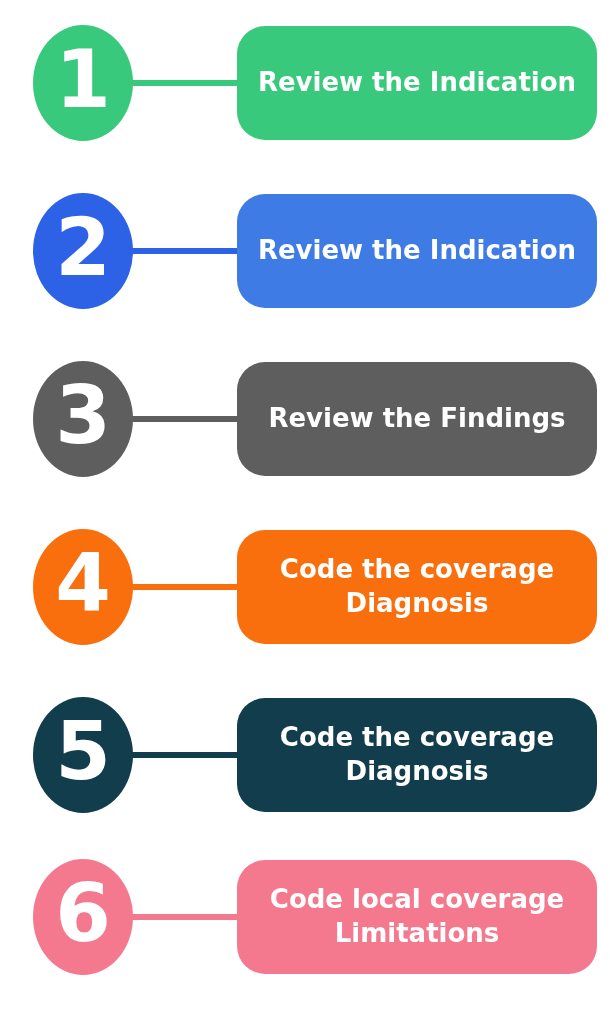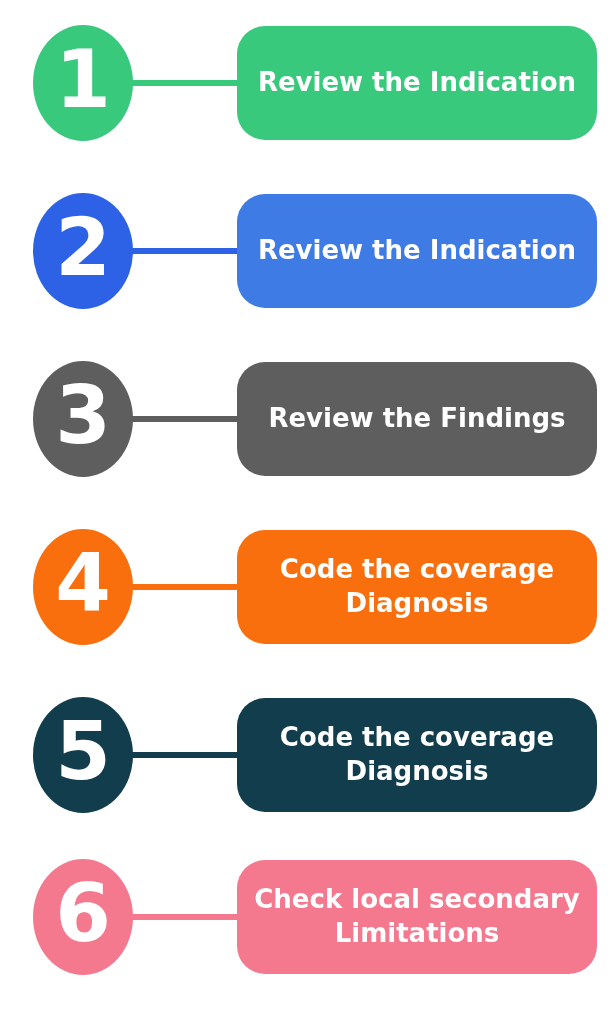--- a/index.html
+++ b/index.html
@@ -130,18 +130,18 @@
 Diagnosis</span>
     </div>
   </div>
 
   <div class="step" style="top: 858px; --circle: #F4798F; --box: #F4798F;">
     <div class="circle">
       <span class="num">6</span>
     </div>
     <div class="connector"></div>
     <div class="box">
-      <span class="label">Check local secondary
+      <span class="label">Code local coverage
 Limitations</span>
     </div>
   </div>
 
 </div>
 
 </body></html>

